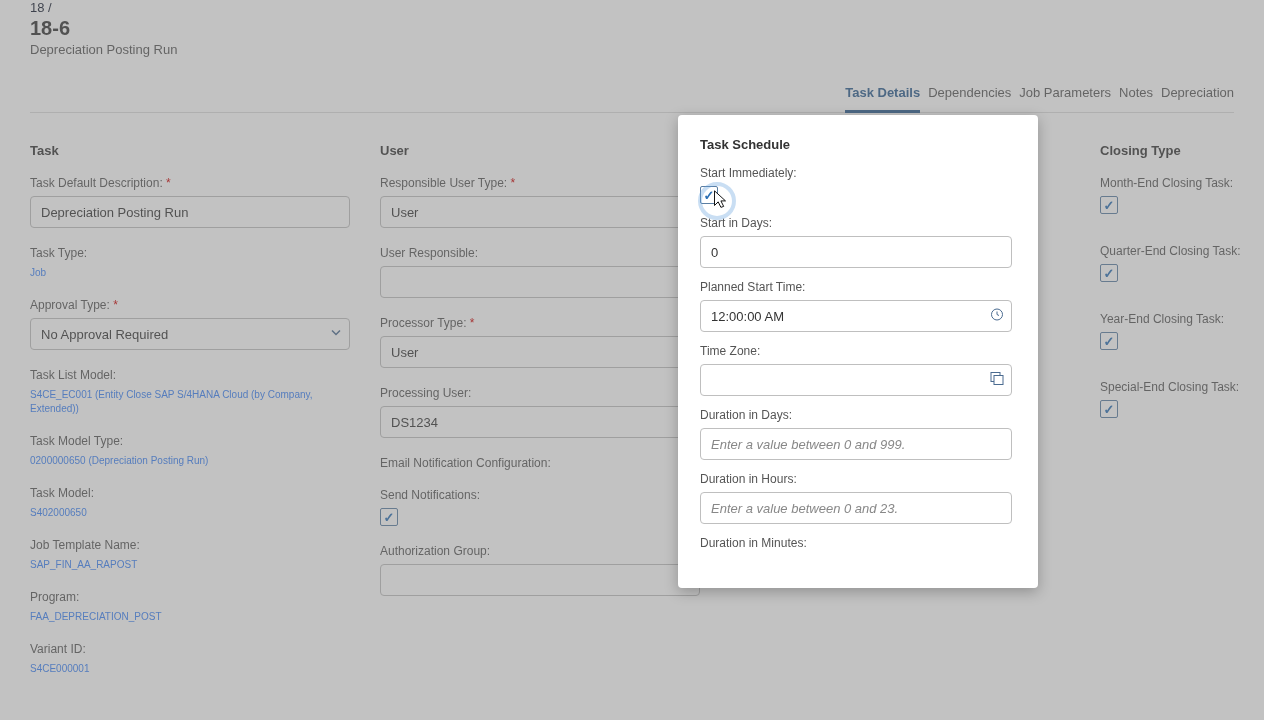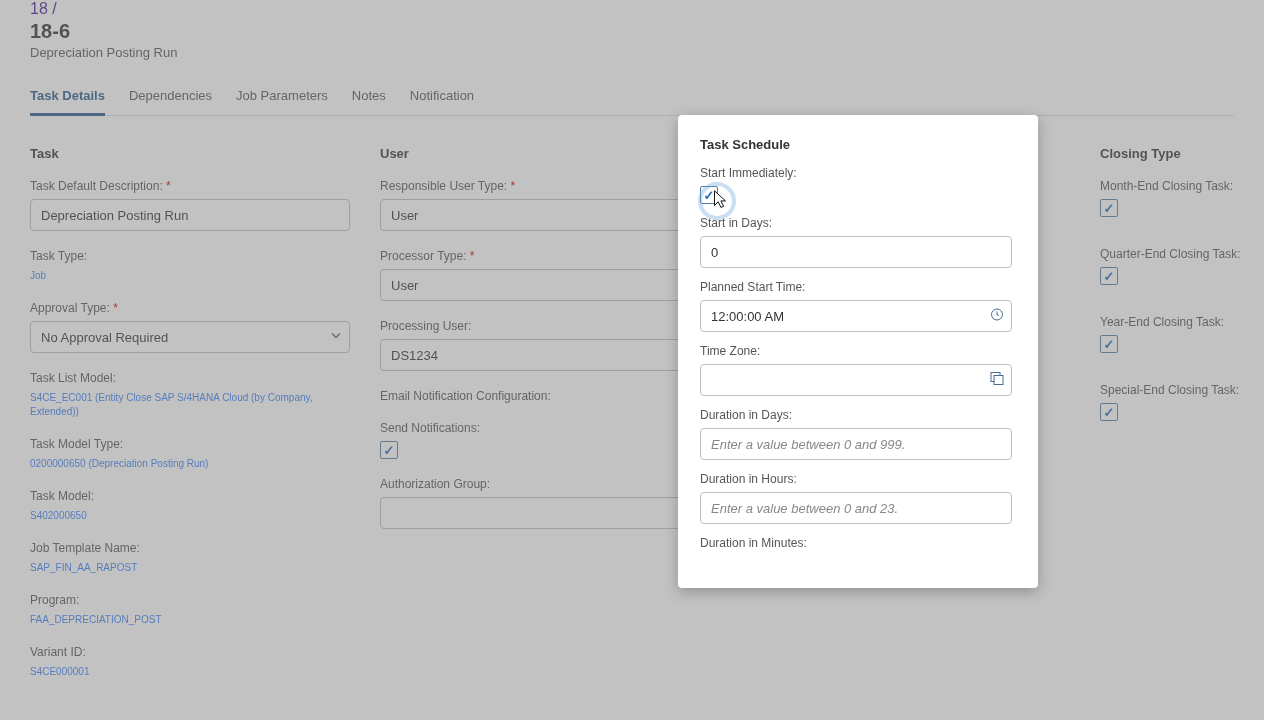--- a/index.html
+++ b/index.html
@@ -8,26 +8,27 @@
     font-family: Arial, Helvetica, sans-serif;
     font-size: 13px;
     color: #333;
     background: #fff;
     position: relative;
     overflow: hidden;
   }
   .page {
     padding: 0 30px 30px 30px;
   }
-  .bread { color: #4c1d95; font-size: 16px; margin-top: 0; }
+  .bread { color: #0f172a; font-size: 13px; margin-top: 0; }
   .title-num { font-size: 20px; font-weight: 700; margin-top: 2px; color: #333; }
   .title-sub { font-size: 13px; color: #555; margin-top: 2px; }
   .tabs {
-    display: flex; gap: 24px; margin-top: 22px;
+    display: flex; gap: 8px; margin-top: 22px;
     border-bottom: 1px solid #ddd;
+    justify-content: flex-end;
   }
   .tab {
     padding: 6px 0 10px 0; font-size: 13px; color: #555; cursor: pointer;
   }
   .tab.active {
     color: #2a5c8f; font-weight: 600; border-bottom: 3px solid #2a5c8f;
     margin-bottom: -1px;
   }
 
   .form-area {
@@ -128,21 +129,21 @@
 <div class="page">
   <div class="bread">18 /</div>
   <div class="title-num">18-6</div>
   <div class="title-sub">Depreciation Posting Run</div>
 
   <div class="tabs">
     <div class="tab active">Task Details</div>
     <div class="tab">Dependencies</div>
     <div class="tab">Job Parameters</div>
     <div class="tab">Notes</div>
-    <div class="tab">Notification</div>
+    <div class="tab">Depreciation</div>
   </div>
 
   <div class="form-area">
 
     <div class="col task">
       <div class="section-title">Task</div>
 
       <div class="fld">
         <span class="lbl req">Task Default Description:</span>
         <div class="inp-wrap">
@@ -207,20 +208,32 @@
         <div class="sel-wrap">
           <input class="inp" value="User" style="">
           <span class="sel-arrow">
             <svg width="12" height="12" viewBox="0 0 12 12">
                 <path d="M2 4 L6 8 L10 4" stroke="#4a6b90" stroke-width="1.5" fill="none"></path>
               </svg>
           </span>
         </div>
       </div>
 
+      <div class="fld">
+        <span class="lbl">User Responsible:</span>
+        <div class="inp-wrap">
+          <input class="inp" value="" style="">
+          <span class="inp-icon">
+            <svg width="14" height="14" viewBox="0 0 14 14">
+                <rect x="1" y="1" width="9" height="9" stroke="#4a6b90" fill="none"></rect>
+                <rect x="4" y="4" width="9" height="9" stroke="#4a6b90" fill="#fff"></rect>
+              </svg>
+          </span>
+        </div>
+      </div>
 
       <div class="fld">
         <span class="lbl req">Processor Type:</span>
         <div class="sel-wrap">
           <input class="inp" value="User" style="">
           <span class="sel-arrow">
             <svg width="12" height="12" viewBox="0 0 12 12">
                 <path d="M2 4 L6 8 L10 4" stroke="#4a6b90" stroke-width="1.5" fill="none"></path>
               </svg>
           </span>

